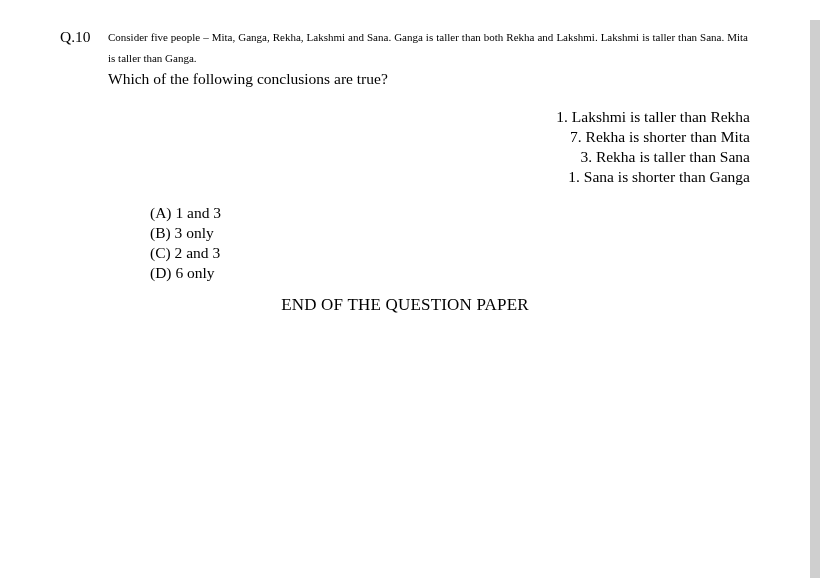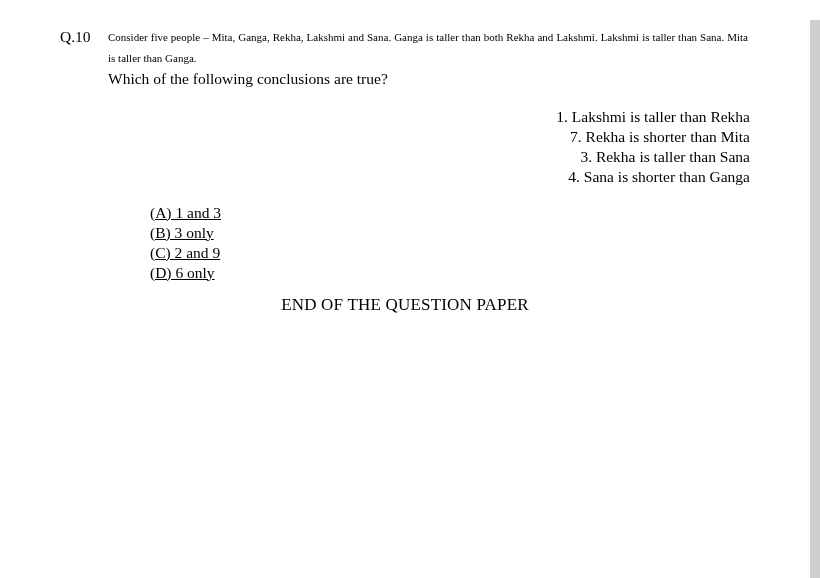--- a/index.html
+++ b/index.html
@@ -73,21 +73,20 @@
     margin-left: 42px;
     text-align: right;
   }
   .conclusion-item {
     font-size: 15.5px;
     line-height: 20px;
   }
   .options {
     margin-top: 16px;
     margin-left: 42px;
-    text-decoration: underline;
   }
   .option-item {
     font-size: 15.5px;
     line-height: 20px;
   }
   .end-note {
     position: absolute;
     left: 0;
     top: 275px;
     width: 810px;
@@ -107,27 +106,27 @@
       <div class="q-row">
         <div class="q-number">Q.10</div>
         <div class="q-body">
           <div class="q-stem">Consider five people – Mita, Ganga, Rekha, Lakshmi and Sana. Ganga is taller than both Rekha and Lakshmi. Lakshmi is taller than Sana. Mita is taller than Ganga.</div>
           <div class="q-sub">Which of the following conclusions are true?</div>
 
           <div class="conclusions">
             <div class="conclusion-item">1. Lakshmi is taller than Rekha</div>
             <div class="conclusion-item">7. Rekha is shorter than Mita</div>
             <div class="conclusion-item">3. Rekha is taller than Sana</div>
-            <div class="conclusion-item">4. Sana is shorter than Ganga</div>
+            <div class="conclusion-item">1. Sana is shorter than Ganga</div>
           </div>
 
           <div class="options">
             <div class="option-item">(A) 1 and 3</div>
             <div class="option-item">(B) 3 only</div>
-            <div class="option-item">(C) 2 and 9</div>
+            <div class="option-item">(C) 2 and 3</div>
             <div class="option-item">(D) 6 only</div>
           </div>
         </div>
       </div>
     </div>
 
     <div class="end-note">END OF THE QUESTION PAPER</div>
 
   </div>
   <div class="right-edge"></div>

